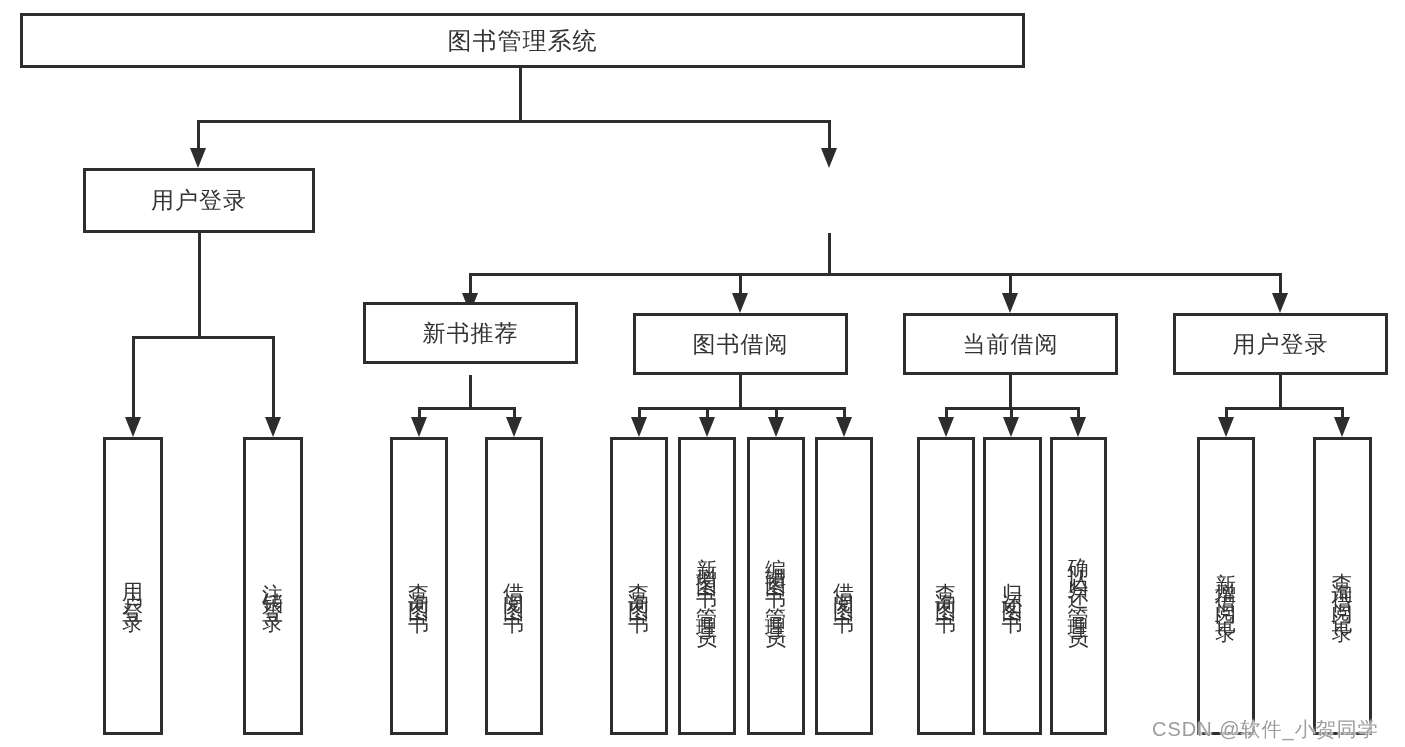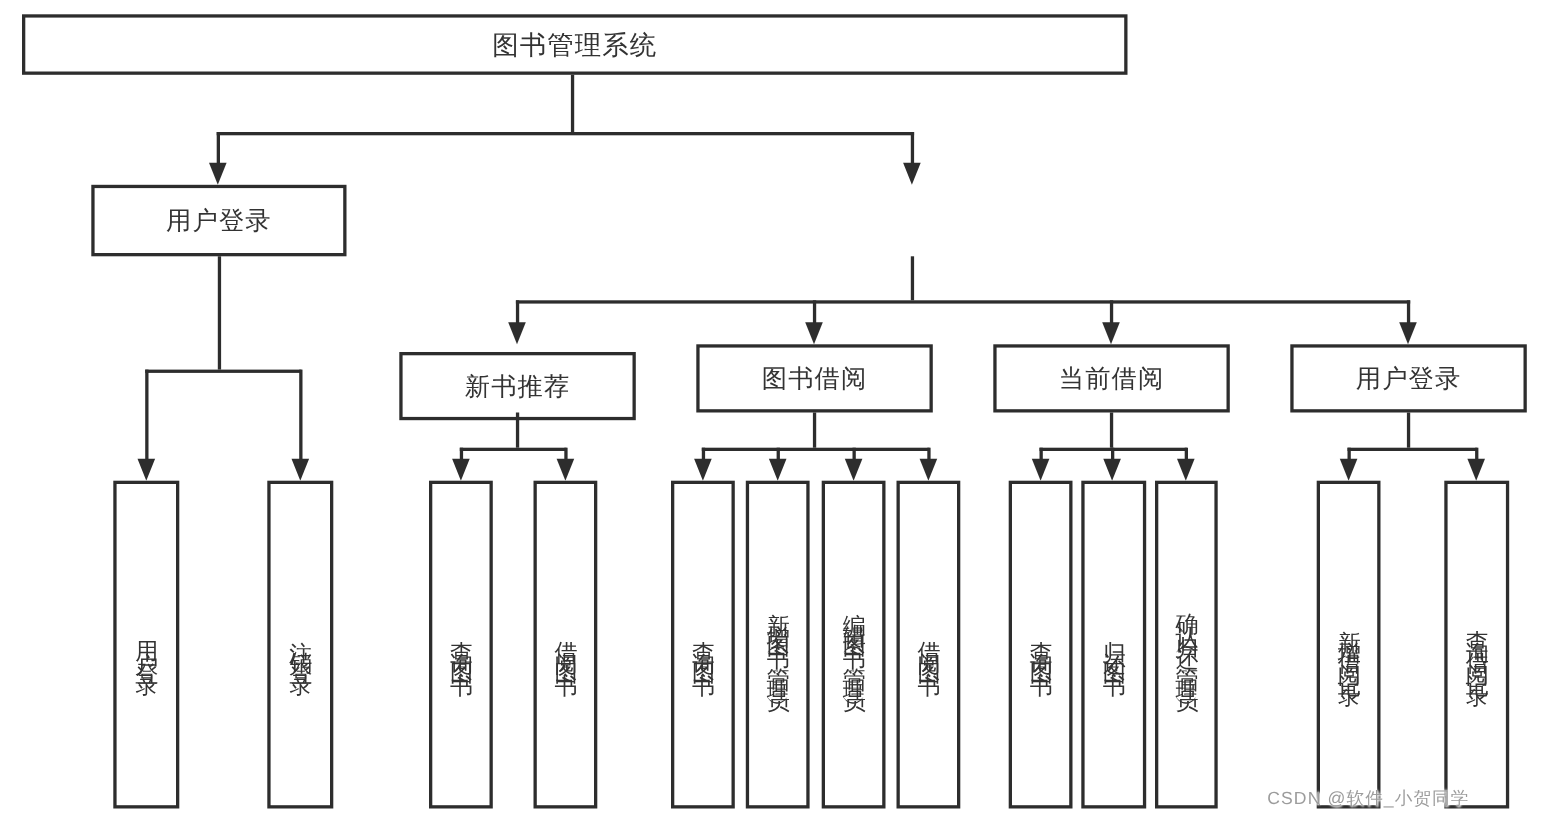--- a/index.html
+++ b/index.html
@@ -16,21 +16,21 @@
   .hlabel{font-size:23px;color:var(--text);letter-spacing:1px;white-space:nowrap;}
   .root .hlabel{font-size:24px;}
   .vtext{writing-mode:vertical-rl;text-orientation:mixed;font-size:21px;letter-spacing:10px;
          color:var(--text);line-height:1.1;}
   .vl,.hl{position:absolute;background:var(--line);}
   .vl{width:3px;}
   .hl{height:3px;}
   .ar{position:absolute;width:0;height:0;
       border-left:8px solid transparent;border-right:8px solid transparent;
       border-top:20px solid var(--line);}
-  .watermark{position:absolute;left:1152px;top:716px;font-size:16px;color:var(--wm);
+  .watermark{position:absolute;left:1152px;top:716px;font-size:20px;color:var(--wm);
              white-space:nowrap;letter-spacing:1px;
              text-shadow:0 0 2px #fff,0 0 3px #fff,1px 1px 2px #fff;}
 </style>
 </head>
 <body>
 
 <div class="canvas">
 
   <div class="box root" style="left:20px;top:13px;width:1005px;height:55px;">
     <span class="hlabel">图书管理系统</span>
@@ -58,21 +58,21 @@
   <div class="hl" style="left:469px;top:273px;width:813px;"></div>
   <div class="vl" style="left:469px;top:273px;height:22px;"></div>
   <div class="ar" style="left:462px;top:293px;"></div>
   <div class="vl" style="left:739px;top:273px;height:22px;"></div>
   <div class="ar" style="left:732px;top:293px;"></div>
   <div class="vl" style="left:1009px;top:273px;height:22px;"></div>
   <div class="ar" style="left:1002px;top:293px;"></div>
   <div class="vl" style="left:1279px;top:273px;height:22px;"></div>
   <div class="ar" style="left:1272px;top:293px;"></div>
 
-  <div class="box" style="left:363px;top:320px;width:215px;height:62px;">
+  <div class="box" style="left:363px;top:302px;width:215px;height:62px;">
     <span class="hlabel">新书推荐</span>
   </div>
   <div class="box" style="left:903px;top:313px;width:215px;height:62px;">
     <span class="hlabel">当前借阅</span>
   </div>
   <div class="box" style="left:633px;top:313px;width:215px;height:62px;">
     <span class="hlabel">图书借阅</span>
   </div>
   <div class="box" style="left:1173px;top:313px;width:215px;height:62px;">
     <span class="hlabel">用户登录</span>

